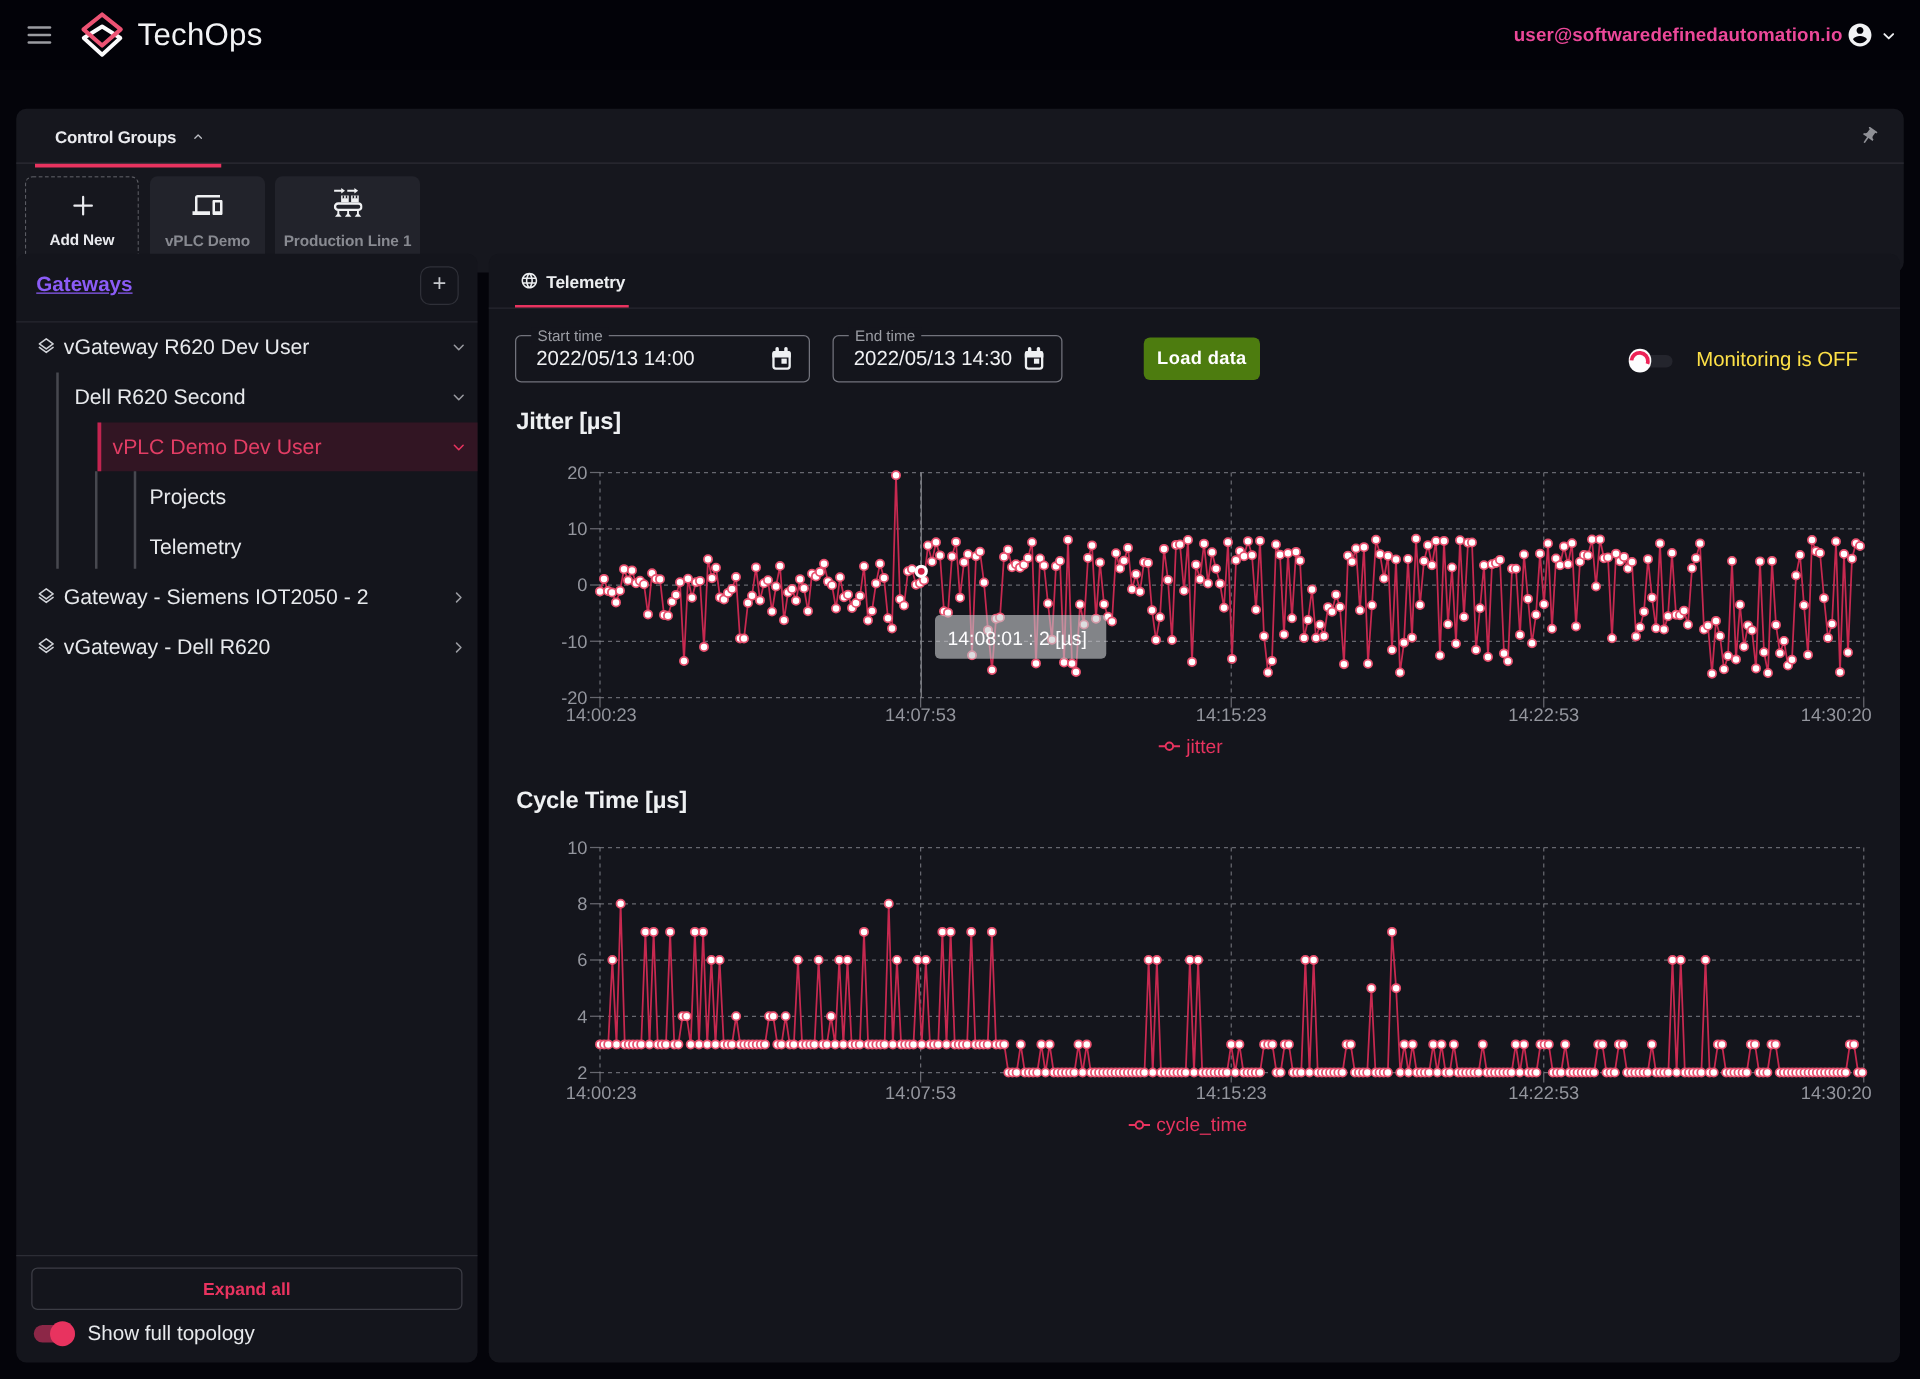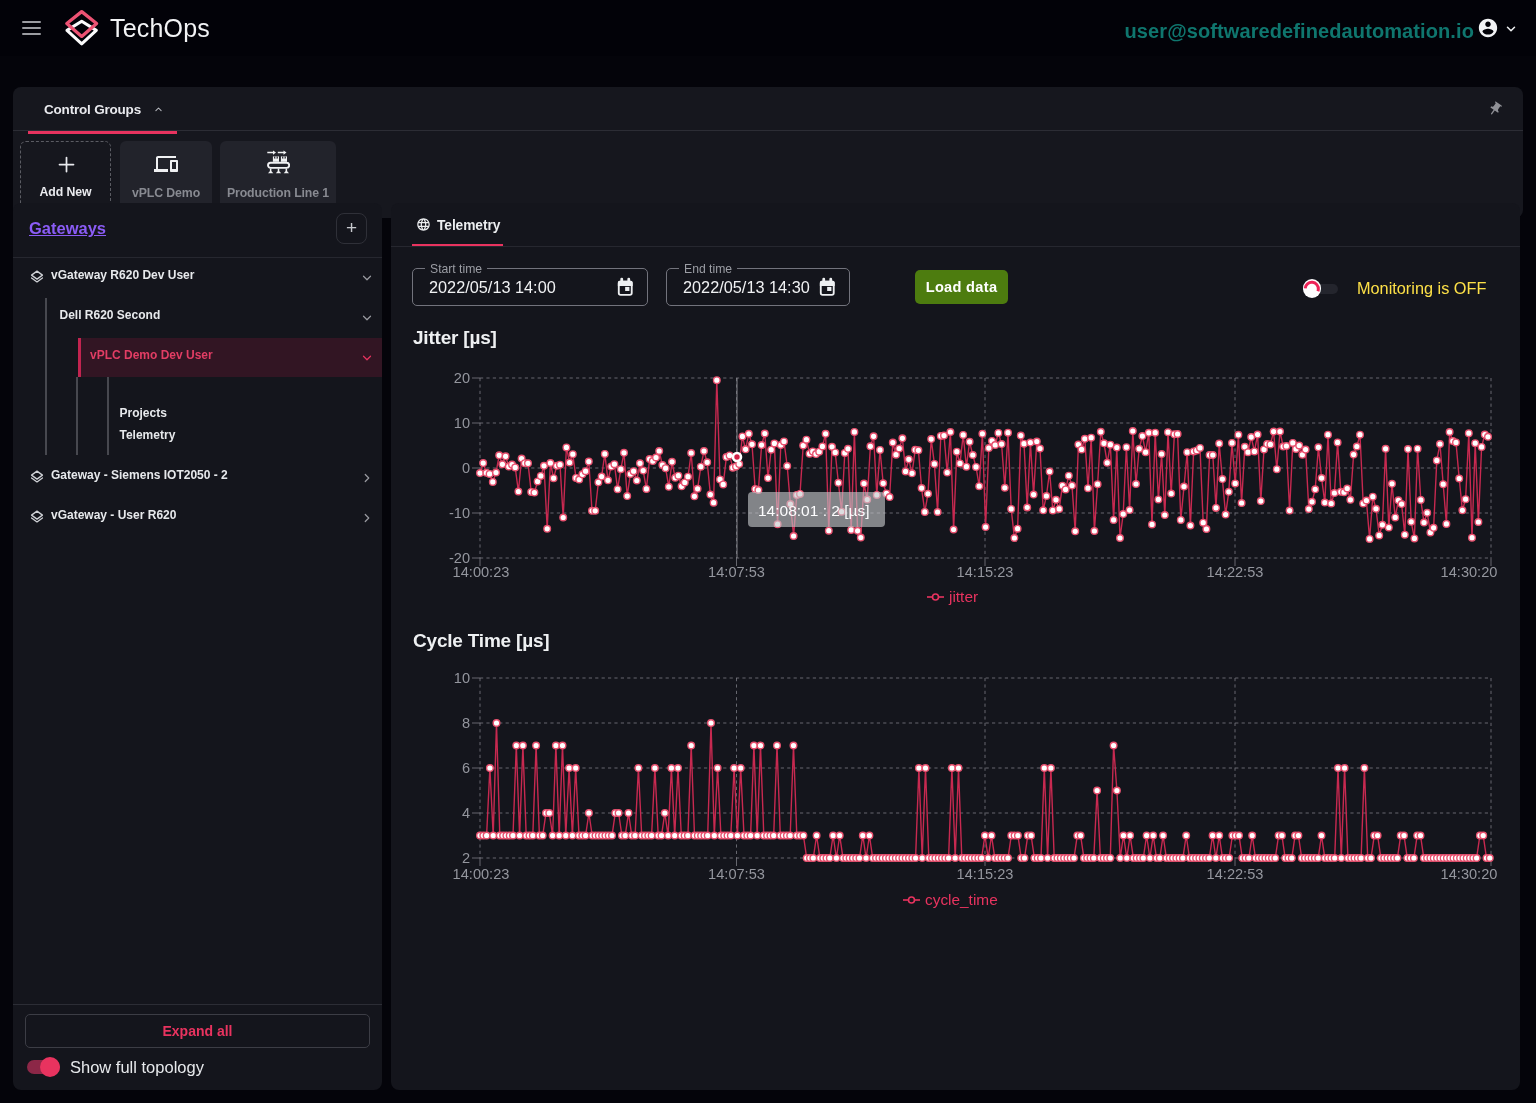--- a/index.html
+++ b/index.html
@@ -5,41 +5,41 @@
   * { margin:0; padding:0; box-sizing:border-box; }
   html,body { width:1536px; height:1103px; background:#04040a; overflow:hidden;
     font-family:"Liberation Sans", sans-serif; }
   .abs { position:absolute; }
 
   
   .header { position:absolute; left:0; top:0; width:1536px; height:56px; background:#020208; }
   .burger { position:absolute; left:22px; top:21px; width:19px; height:14px; }
   .burger div { height:2.1px; background:#9b9ca1; border-radius:1px; margin-bottom:3.9px; }
   .brand { position:absolute; left:110px; top:14px; color:#f2f3f5; font-size:25px; letter-spacing:0.2px; }
-  .email { position:absolute; right:62px; top:20px; color:#0f766e; font-size:20px; font-weight:700; letter-spacing:0.1px; }
+  .email { position:absolute; right:62px; top:20px; color:#ec4899; font-size:15px; font-weight:700; letter-spacing:0.1px; }
 
   
   .band { position:absolute; left:13px; top:63px; width:1510px; height:131px; background:#16171e; border-radius:8px;margin-top:24px; }
   .tabrow { position:absolute; left:0; top:0; width:100%; height:44px; border-bottom:1px solid #2c2d35; }
   .tab-label { position:absolute; left:31px; top:15px; color:#e9eaee; font-size:13.5px; font-weight:700; letter-spacing:-0.2px; }
   .tab-underline { position:absolute; left:15px; top:44px; width:149px; height:2.5px; background:#e8335f; }
   .card { position:absolute; top:54px; height:69px; border-radius:6px; background:#22232b; text-align:center; }
   .card .lbl { position:absolute; bottom:10px; width:100%; font-size:12.3px; font-weight:700; letter-spacing:-0.1px; color:#888a91; }
   .card.addnew { background:transparent; border:1px dashed #5b5c63; }
   .card.addnew .lbl { color:#e9eaee; }
 
   
   .sidebar { position:absolute; left:13px; top:203px; width:369px; height:887px; background:#14151c; border-radius:8px; }
   .main { position:absolute; left:391px; top:203px; width:1129px; height:887px; background:#14151c; border-radius:8px; }
 
   .gw-title { position:absolute; left:29px; top:219px; color:#8b5cf6; font-size:16.5px; font-weight:700;text-decoration:underline; }
   .gw-plus { position:absolute; left:336px; top:213px; width:31px; height:31px; border:1px solid #2f3038; border-radius:8px; color:#c6c8cd; font-size:19px; line-height:28px; text-align:center; font-weight:400; }
   .gw-divider { position:absolute; left:13px; top:257px; width:369px; height:1px; background:#26272f; }
 
-  .tree-item { position:absolute; left:13px; width:366px; height:40px; color:#e7e9ec; font-size:12px;font-weight:bold; }
+  .tree-item { position:absolute; left:13px; width:366px; height:40px; color:#e7e9ec; font-size:17px; }
   .tree-item .txt { position:absolute; top:10px; }
   .vline { position:absolute; width:1.5px; background:#47484f; }
 
   .sel-item { position:absolute; left:78px; top:338px; width:304px; height:39px; background:#321523; }
   .sel-bar { position:absolute; left:78px; top:338px; width:3px; height:39px; background:#c22450; }
 
   .expand-btn { position:absolute; left:25px; top:1014px; width:345px; height:34px; border:1px solid #3c3d45; border-radius:5px; color:#e8335f; font-size:14px; font-weight:700; text-align:center; line-height:33px; }
   .bot-divider { position:absolute; left:13px; top:1004px; width:369px; height:1px; background:#2c2d35; }
   .topo-label { position:absolute; left:70px; top:1058px; color:#e7e9ec; font-size:16.5px; }
 
@@ -167,21 +167,21 @@
     <svg class="abs" style="left:347px;top:13px" width="14" height="14" viewBox="0 0 24 24">
       <path fill="none" stroke="#9a9ba1" stroke-width="2.1" stroke-linecap="round" stroke-linejoin="round" d="M6 9l6 6 6-6"></path>
     </svg>
   </div>
   <div class="tree-item" style="top:338px">
     <div class="txt" style="left:77px;color:#e23d64">vPLC Demo Dev User</div>
     <svg class="abs" style="left:347px;top:13px" width="14" height="14" viewBox="0 0 24 24">
       <path fill="none" stroke="#e8335f" stroke-width="2.1" stroke-linecap="round" stroke-linejoin="round" d="M6 9l6 6 6-6"></path>
     </svg>
   </div>
-  <div class="tree-item" style="top:396px">
+  <div class="tree-item" style="top:378px">
     <div class="txt" style="left:106.5px;color:#e7e9ec">Projects</div>
   </div>
   <div class="tree-item" style="top:418px">
     <div class="txt" style="left:106.5px;color:#e7e9ec">Telemetry</div>
   </div>
   <div class="tree-item" style="top:458px">
     <svg class="abs" style="left:16px;top:11px" width="16" height="16" viewBox="0 0 24 24">
       <g fill="none" stroke="#cfd1d6" stroke-width="1.9" stroke-linejoin="round">
         <path d="M12 3.2 L3.8 9.2 L12 15.2 L20.2 9.2 Z"></path>
         <path d="M3.8 13.4 L12 19.4 L20.2 13.4" stroke-linecap="round"></path>
@@ -192,21 +192,21 @@
       <path fill="none" stroke="#9a9ba1" stroke-width="2.1" stroke-linecap="round" stroke-linejoin="round" d="M9 6l6 6-6 6"></path>
     </svg>
   </div>
   <div class="tree-item" style="top:498px">
     <svg class="abs" style="left:16px;top:11px" width="16" height="16" viewBox="0 0 24 24">
       <g fill="none" stroke="#cfd1d6" stroke-width="1.9" stroke-linejoin="round">
         <path d="M12 3.2 L3.8 9.2 L12 15.2 L20.2 9.2 Z"></path>
         <path d="M3.8 13.4 L12 19.4 L20.2 13.4" stroke-linecap="round"></path>
       </g>
     </svg>
-    <div class="txt" style="left:38px;color:#e7e9ec">vGateway - User R620</div>
+    <div class="txt" style="left:38px;color:#e7e9ec">vGateway - Dell R620</div>
     <svg class="abs" style="left:347px;top:13px" width="14" height="14" viewBox="0 0 24 24">
       <path fill="none" stroke="#9a9ba1" stroke-width="2.1" stroke-linecap="round" stroke-linejoin="round" d="M9 6l6 6-6 6"></path>
     </svg>
   </div>
 
   <div class="bot-divider"></div>
   <div class="expand-btn">Expand all</div>
   <div class="sw-track-on"></div>
 <div class="sw-knob-on"></div>
   <div class="topo-label">Show full topology</div>

